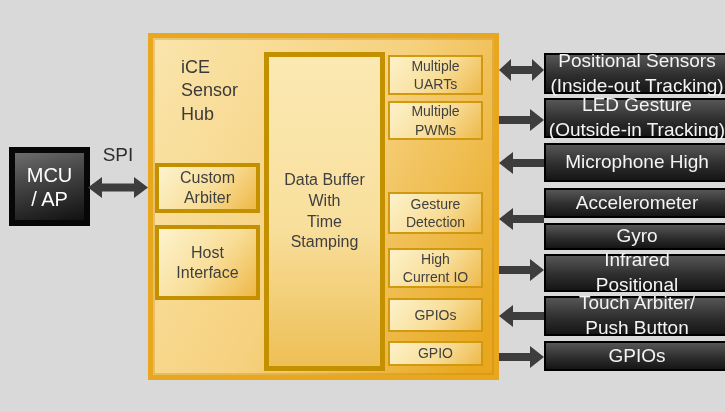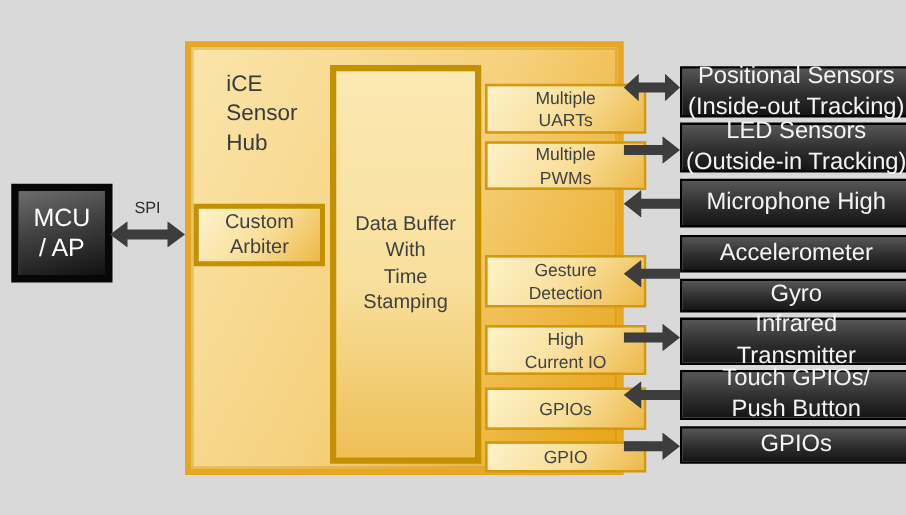--- a/index.html
+++ b/index.html
@@ -13,21 +13,21 @@
 
   
   .mcu{
     left:9px;top:147px;width:81px;height:79px;
     border:6px solid #070707;
     background:linear-gradient(165deg,#6d6d6d 0%,#454545 40%,#111111 100%);
     color:#ffffff;font-size:20px;line-height:1.2;
   }
 
   
-  .spi-label{left:94px;top:158px;width:48px;text-align:center;font-size:13px;color:#2d2d2d;}
+  .spi-label{left:94px;top:144px;width:48px;text-align:center;font-size:19px;color:#2d2d2d;}
   .spi-arrow{left:88px;top:177px;width:60px;height:21px;}
 
   
   .hub{
     left:148px;top:33px;width:351px;height:347px;
     border:5px solid #e9a71f;
     background:linear-gradient(118deg,#fae5ac 0%,#f6d17e 50%,#e8a71e 95%);
     box-shadow:inset 0 0 0 2px rgba(190,130,0,.30);
   }
   .hub-title{left:181px;top:56px;font-size:18px;line-height:1.3;color:#3a3a3a;}
@@ -37,23 +37,23 @@
   .arbiter{left:155px;top:163px;width:105px;height:50px;border:4px solid #c39100;font-size:16px;color:#3f3f3f;line-height:1.25;text-align:center;}
   .host{left:155px;top:225px;width:105px;height:75px;border:4px solid #c39100;font-size:16px;color:#3f3f3f;line-height:1.25;}
   .databuffer{
     left:264px;top:52px;width:121px;height:319px;border:5px solid #c39100;
     background:linear-gradient(to bottom,#fbe9b3 0%,#f8df9c 55%,#eebf55 100%);
     font-size:16px;color:#3f3f3f;line-height:1.3;
   }
 
   
   .port{
-    left:388px;width:129px;border:2px solid #d0990f;
+    left:388px;width:95px;border:2px solid #d0990f;
     background:linear-gradient(130deg,#fdf2ca 0%,#f8dd97 55%,#edb94b 100%);
-    font-size:14px;color:#404040;line-height:1.3;margin-top:12px;
+    font-size:14px;color:#404040;line-height:1.3;
   }
   .p1{top:55px;height:40px}.p2{top:101px;height:39px}.p3{top:148px;height:35px}
   .p4{top:192px;height:42px}.p5{top:248px;height:40px}.p6{top:298px;height:34px}
   .p7{top:341px;height:25px}
 
   
   .device{
     left:544px;width:186px;border:2px solid #000000;
     background:linear-gradient(to bottom,#565656 0%,#2e2e2e 55%,#151515 100%);
     color:#f4f4f4;font-size:19px;line-height:1.3;
@@ -88,20 +88,24 @@
 
   <div class="abs hub"></div>
   <div class="abs hub-title pre">iCE
 Sensor
 Hub</div>
 
   <div class="abs center goldfill arbiter">
     <span class="pre">Custom
 Arbiter</span>
   </div>
+  <div class="abs center goldfill host">
+    <span class="pre">Host
+Interface</span>
+  </div>
   <div class="abs center databuffer">
     <span class="pre">Data Buffer
 With
 Time
 Stamping</span>
   </div>
 
   <div class="abs center port p1">
     <span class="pre">Multiple
 UARTs</span>
@@ -123,38 +127,38 @@
   </div>
   <div class="abs center port p7">
     <span class="pre">GPIO</span>
   </div>
 
   <div class="abs center device d1">
     <span class="pre">Positional Sensors
 (Inside-out Tracking)</span>
   </div>
   <div class="abs center device d2">
-    <span class="pre">LED Sensors
+    <span class="pre">LED Gesture
 (Outside-in Tracking)</span>
   </div>
   <div class="abs center device d3">
     <span class="pre">Microphone High</span>
   </div>
   <div class="abs center device d4">
     <span class="pre">Accelerometer</span>
   </div>
   <div class="abs center device d5">
     <span class="pre">Gyro</span>
   </div>
   <div class="abs center device d6">
     <span class="pre">Infrared
-Transmitter</span>
+Positional</span>
   </div>
   <div class="abs center device d7">
-    <span class="pre">Touch GPIOs/
+    <span class="pre">Touch Arbiter/
 Push Button</span>
   </div>
   <div class="abs center device d8">
     <span class="pre">GPIOs</span>
   </div>
 
   <div class="abs conn c1">
     <svg viewBox="0 0 45 22" preserveAspectRatio="none">
       <polygon class="arrowfill" points="12,0 0,11 12,22 12,15 33,15 33,22 45,11 33,0 33,7 12,7"></polygon>
     </svg>

